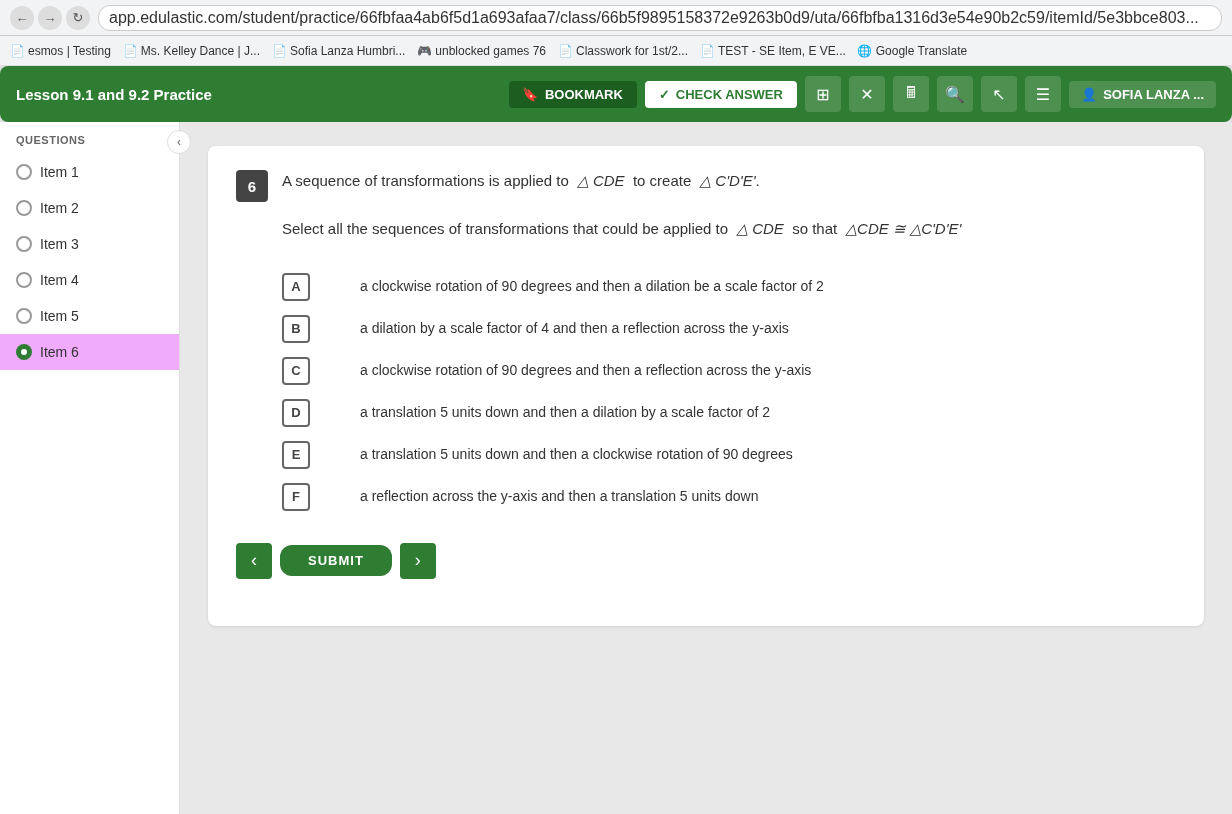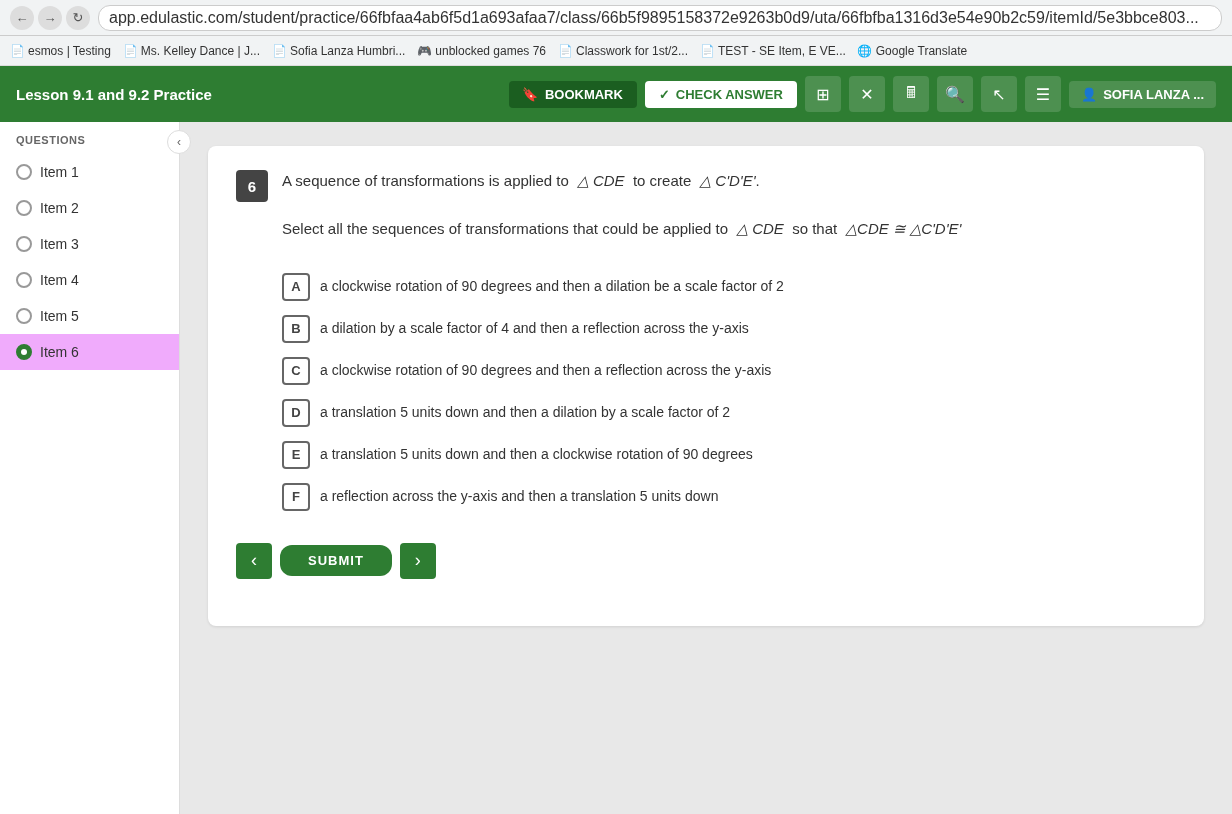--- a/index.html
+++ b/index.html
@@ -63,20 +63,21 @@
 
     
     .app-header {
       background: #2e7d32;
       height: 56px;
       display: flex;
       align-items: center;
       padding: 0 16px;
       gap: 12px;
       color: white;
+      border-radius: 8px;
     }
     .header-title {
       font-size: 15px;
       font-weight: bold;
       color: white;
       flex: none;
     }
     .header-spacer { flex: 1; }
     .header-actions {
       display: flex;
@@ -261,20 +262,21 @@
       font-size: 13px;
       font-weight: bold;
       color: #444;
       flex: none;
       background: white;
     }
     .option-text {
       font-size: 14px;
       color: #333;
       line-height: 1.4;
+      margin-left: 40px;
     }
 
     
     .bottom-nav {
       display: flex;
       align-items: center;
       gap: 8px;
       margin-top: 32px;
     }
     .btn-nav {

